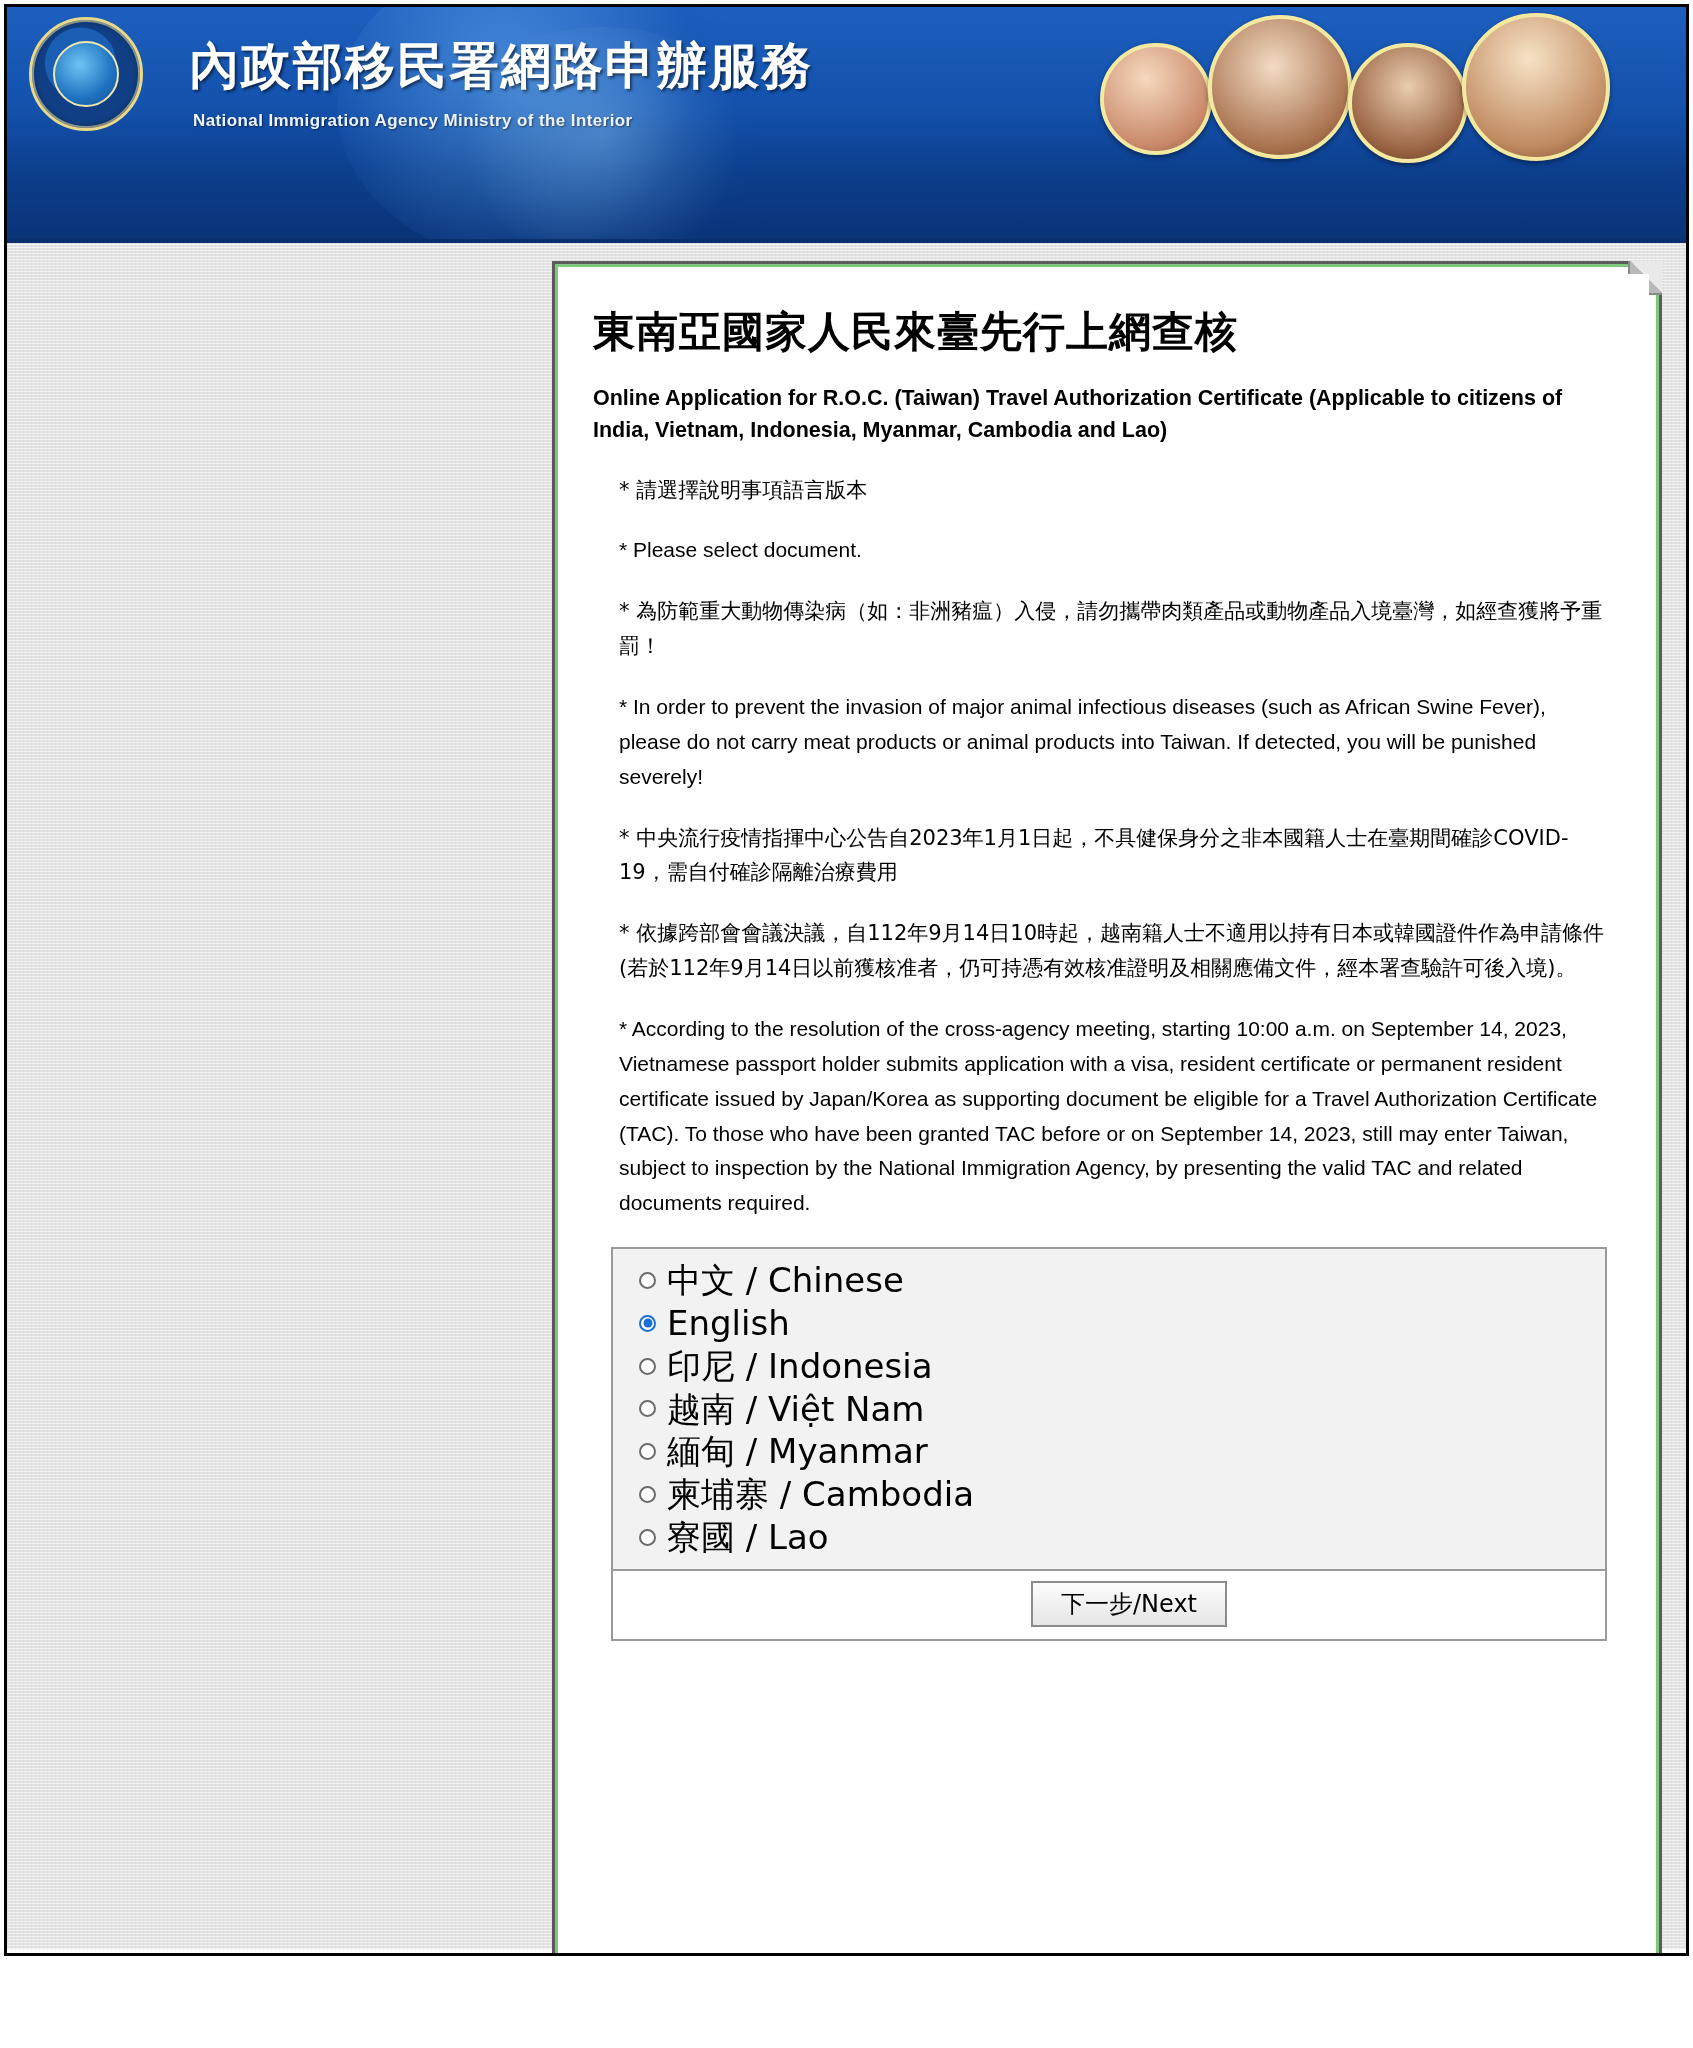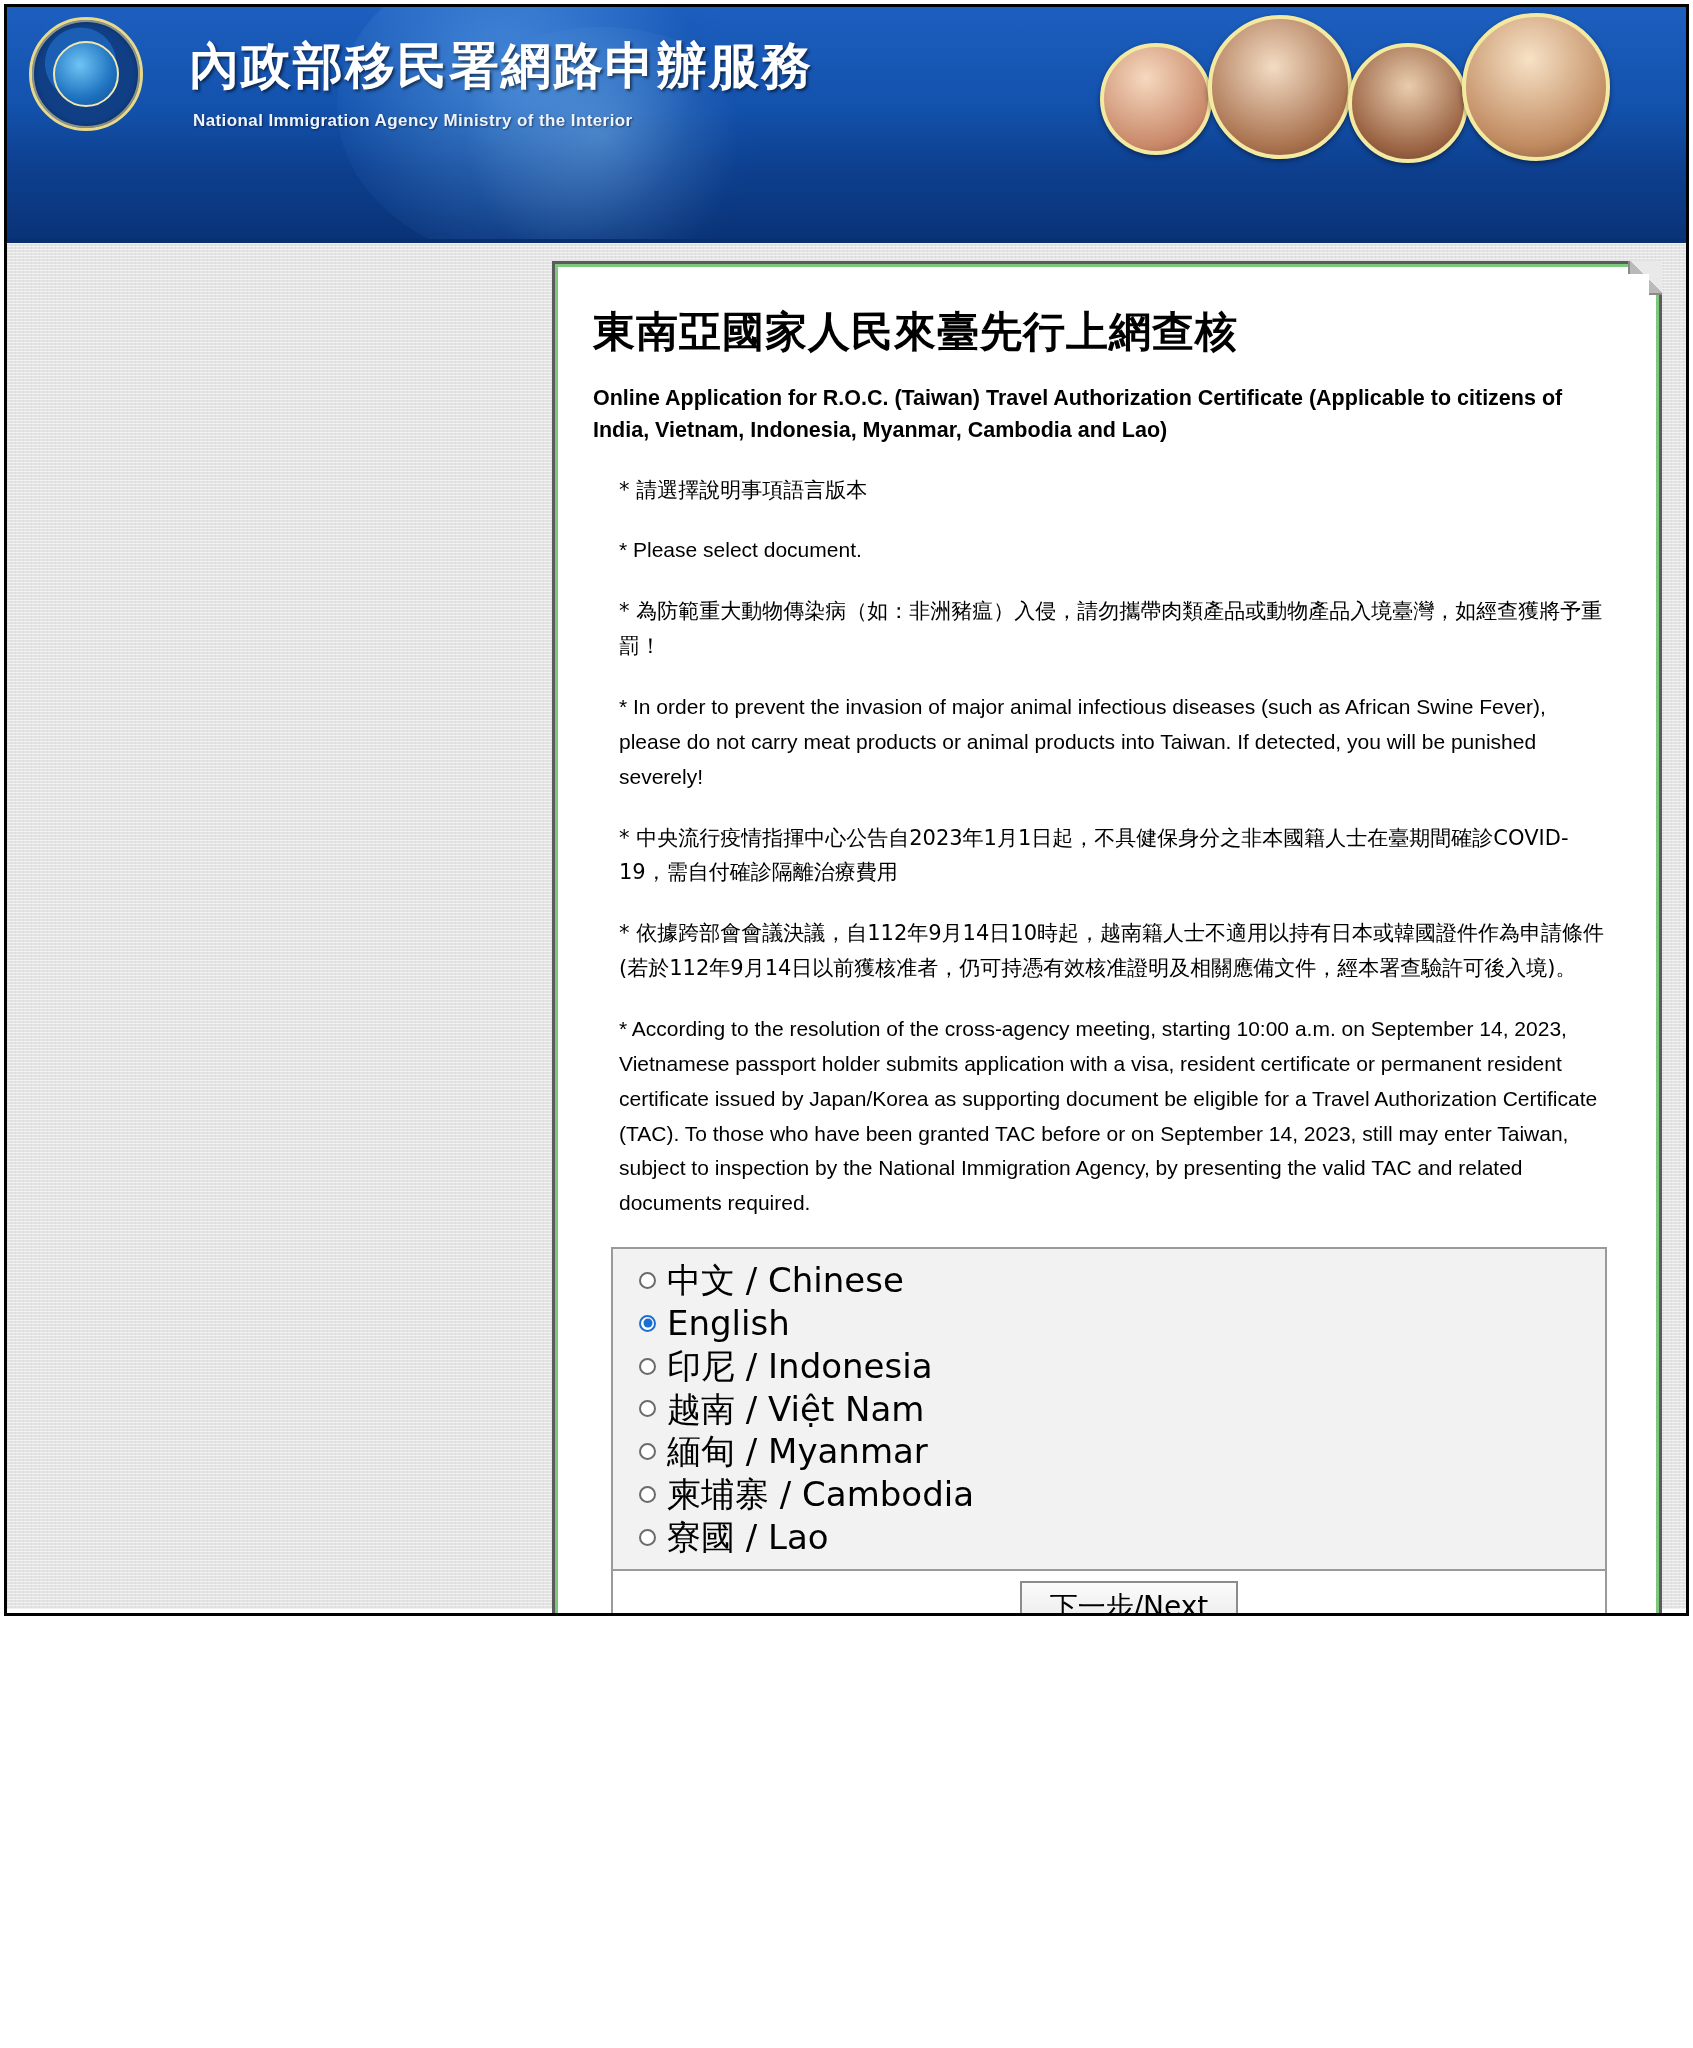--- a/index.html
+++ b/index.html
@@ -21,21 +21,21 @@
     background: #ffffff;
     box-sizing: border-box;
   }
 
   
   .frame {
     position: absolute;
     left: 4px;
     top: 4px;
     width: 1685px;
-    height: 1612px;
+    height: 1952px;
     border: 3px solid #000000;
     box-sizing: border-box;
     background: #ffffff;
     overflow: hidden;
   }
 
   
   .banner {
     position: relative;
     height: 232px;
@@ -332,21 +332,21 @@
     background: #1a6fd4;
   }
   .lang-footer {
     border-top: 2px solid #9a9a9a;
     background: #ffffff;
     padding: 10px 0 12px 0;
     text-align: center;
   }
   .next-btn {
     display: inline-block;
-    font-size: 28px;
+    font-size: 24px;
     padding: 5px 28px;
     border: 2px solid #8c8c8c;
     background: linear-gradient(180deg,#fcfcfc,#e6e6e6);
     color: #000000;
     font-family: "DejaVu Sans", "Liberation Sans", sans-serif;
     cursor: pointer;
     margin-left: 40px;
   }
 </style>
 </head>

